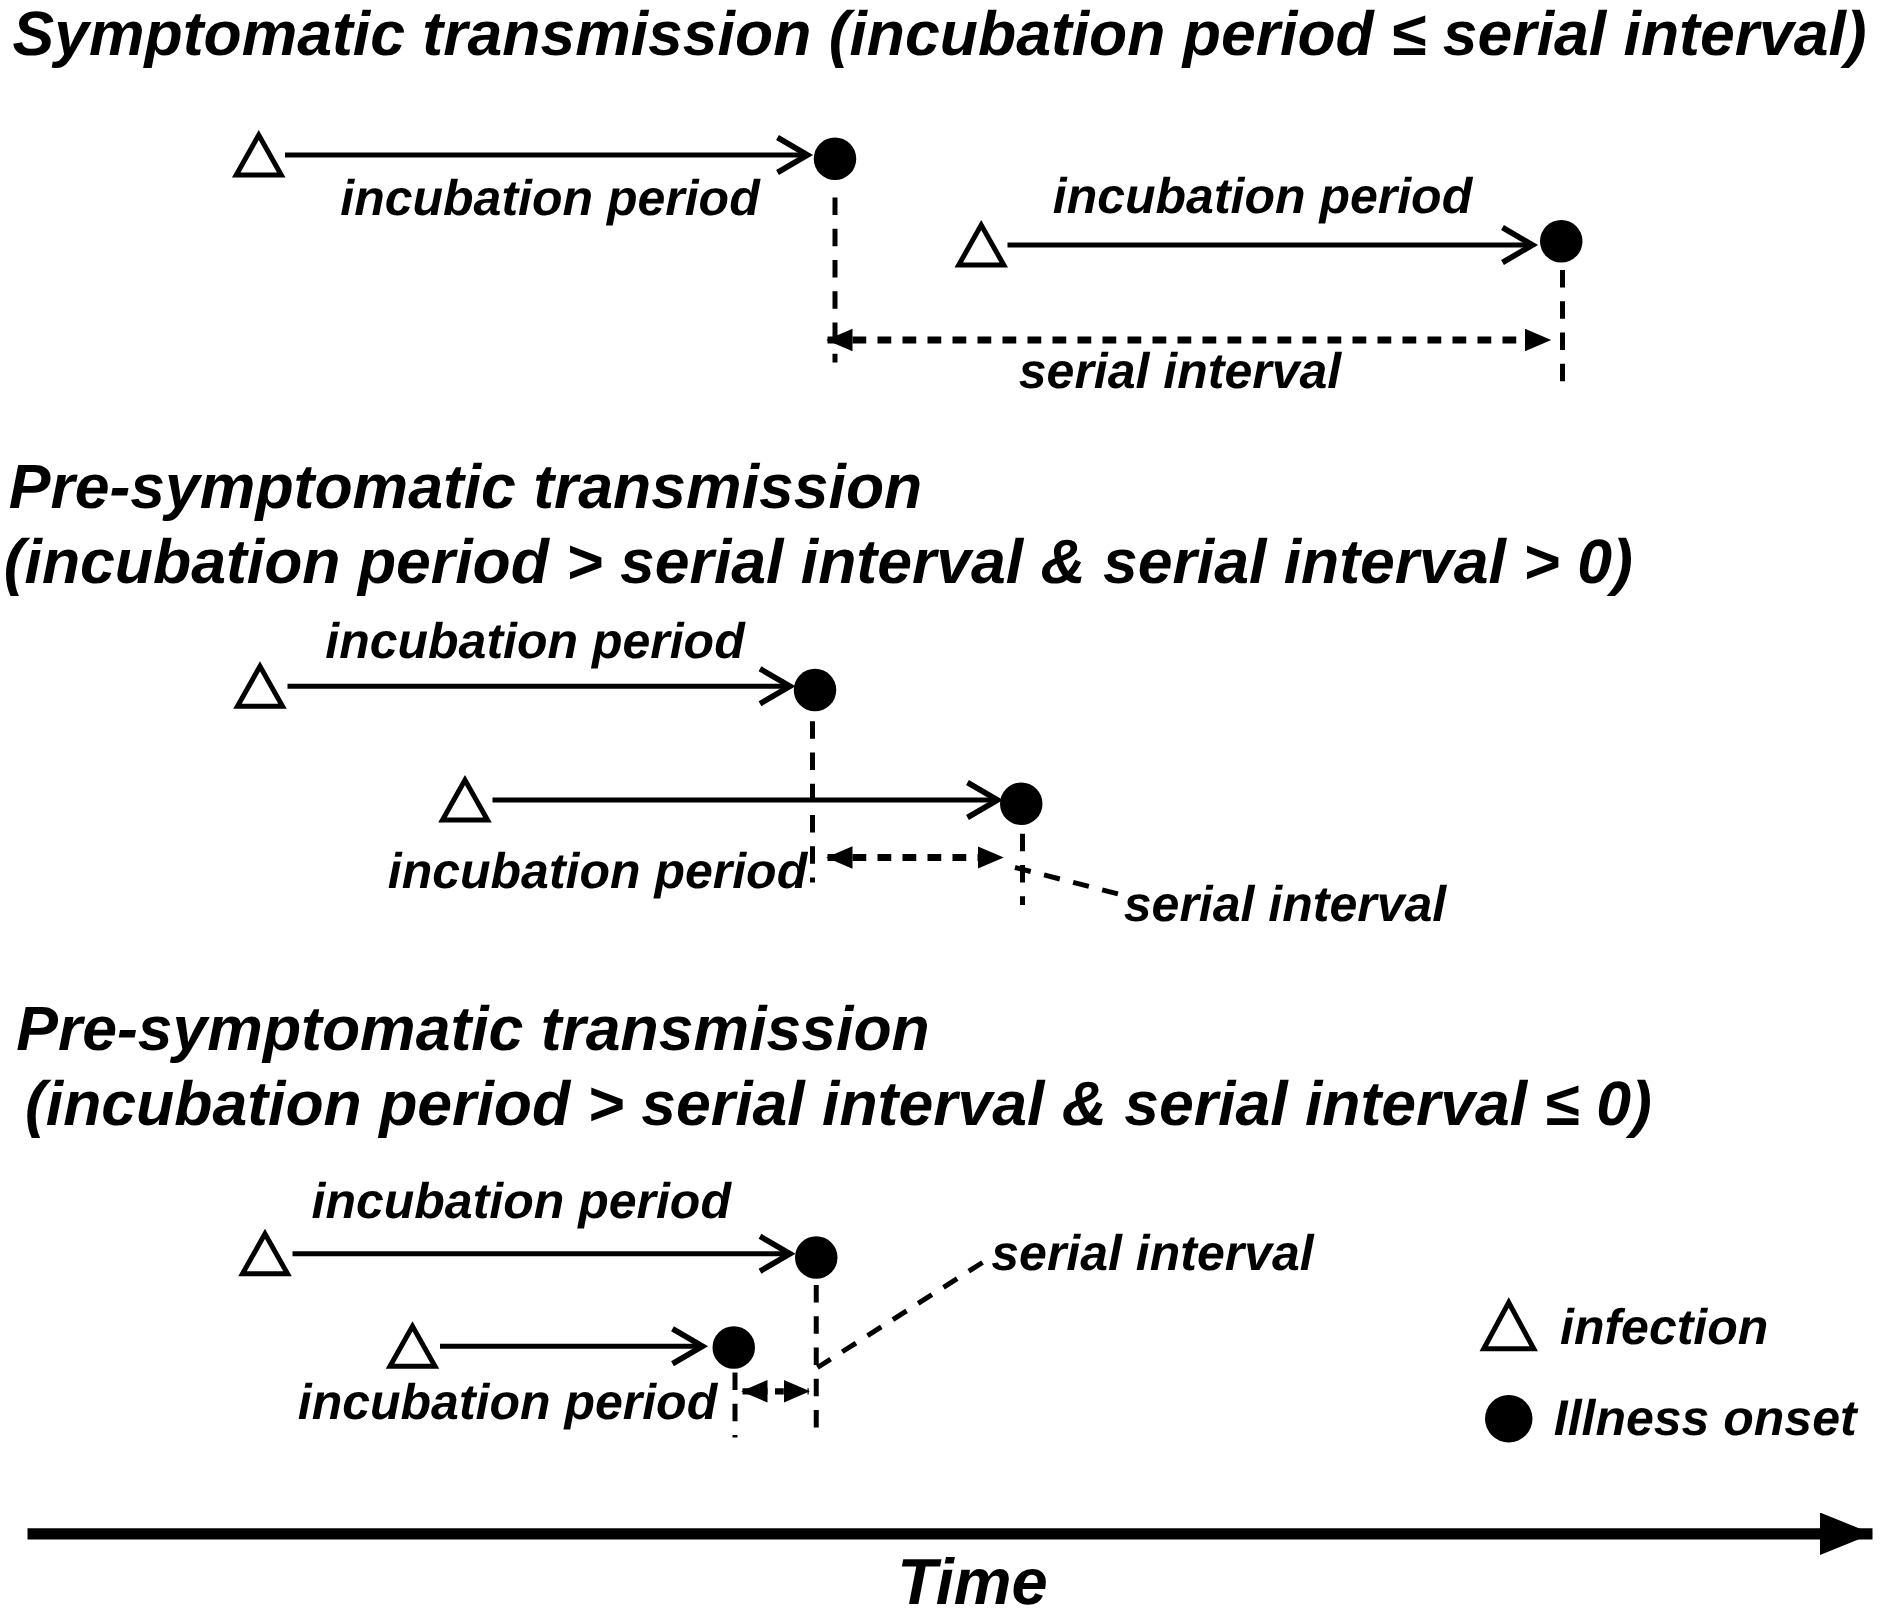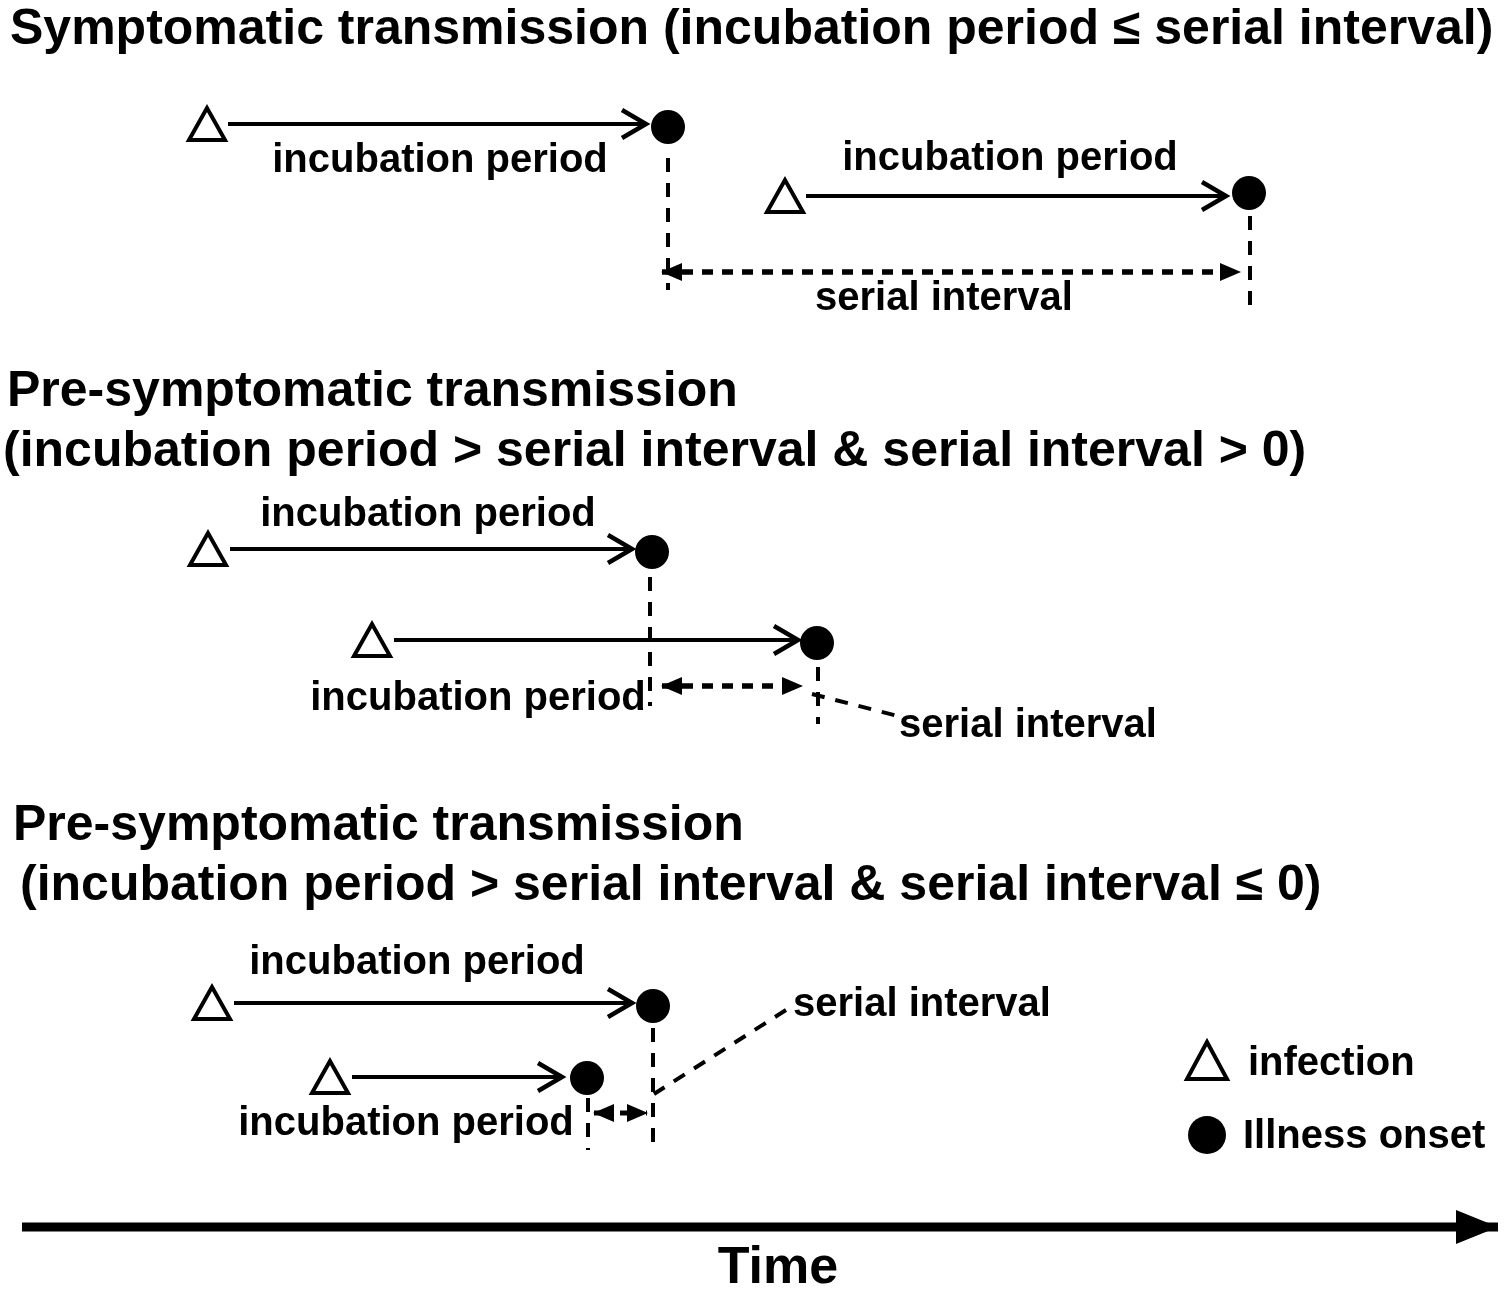--- a/index.html
+++ b/index.html
@@ -1,17 +1,17 @@
 <!DOCTYPE html>
 <html style="--ink: #000000; --bg: #ffffff;"><head>
 <meta charset="utf-8">
 <style>
   :root { --ink: #000000; --bg: #ffffff; }
   html, body { margin: 0; padding: 0; background: var(--bg); }
-  .figure-wrap { width: 1397px; height: 1289px; background: var(--bg); position: relative; }
+  .figure-wrap { width: 1397px; height: 1289px; background: var(--bg); position: relative; font-style: italic; }
   svg { display: block; }
   text { fill: var(--ink); font-family: "Liberation Sans", sans-serif; font-weight: bold; }
   .title   { font-size: 50px; }
   .label   { font-size: 40px; }
   .legendt { font-size: 40px; }
   .timet   { font-size: 52px; }
   .solid      { stroke: var(--ink); stroke-width: 4; fill: none; }
   .dashv      { stroke: var(--ink); stroke-width: 4; fill: none; stroke-dasharray: 14 11; }
   .dashslant  { stroke: var(--ink); stroke-width: 4; fill: none; stroke-dasharray: 13 11; }
   .dasharrow  { stroke: var(--ink); stroke-width: 5.5; fill: none; stroke-dasharray: 11 9; }

